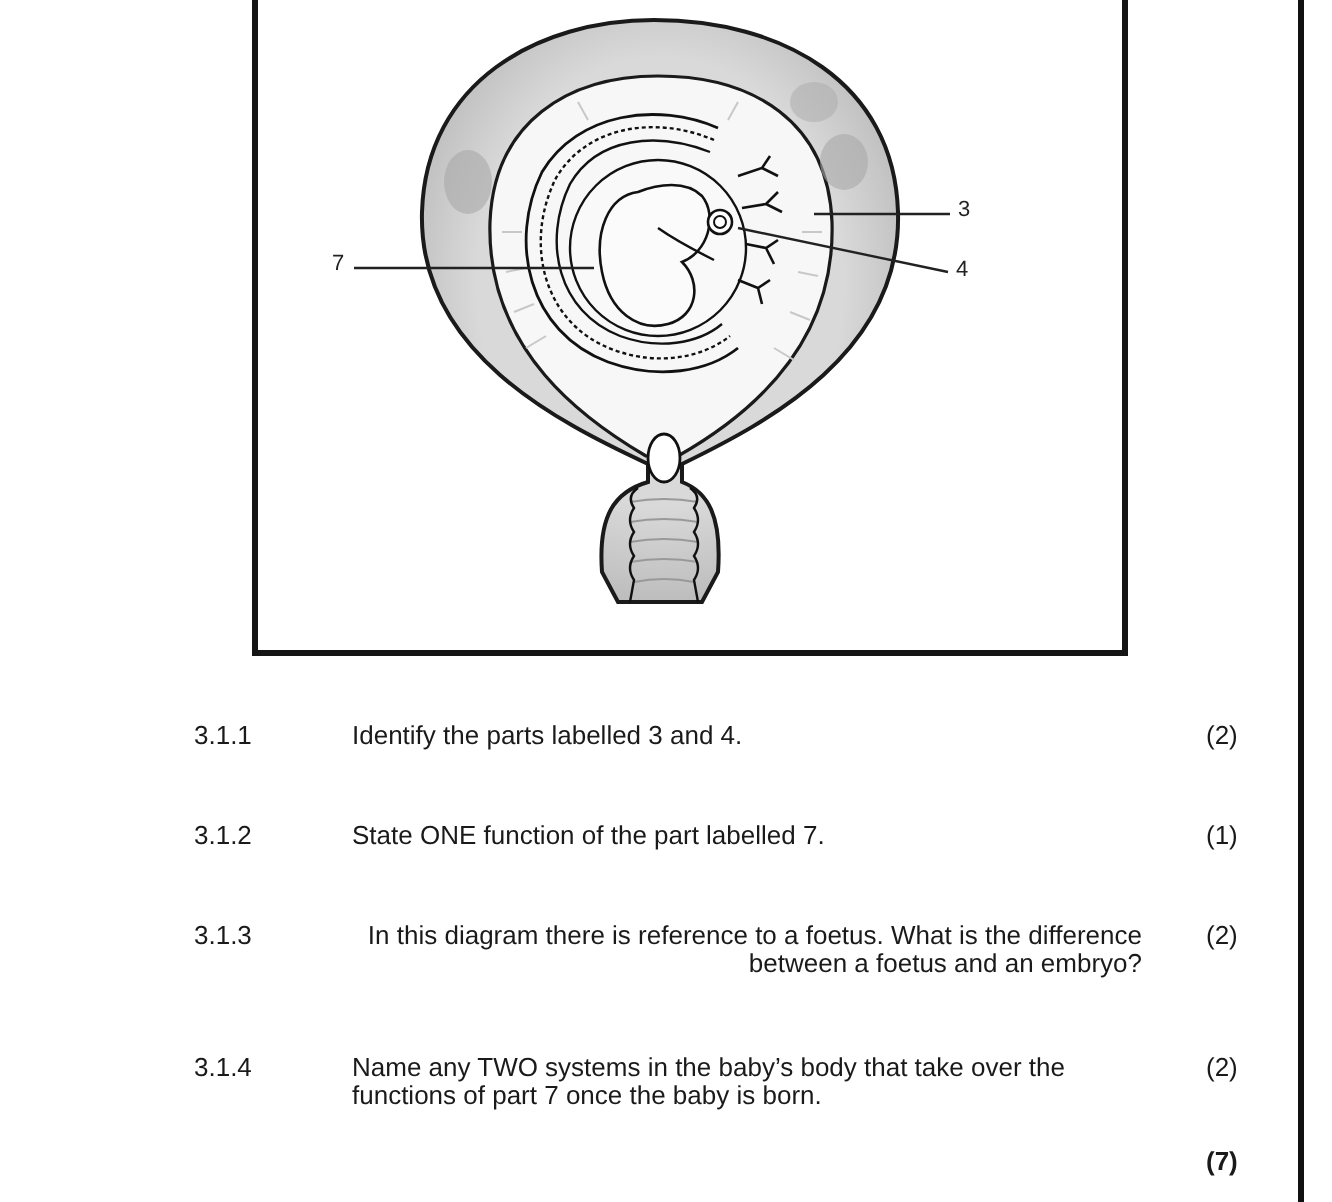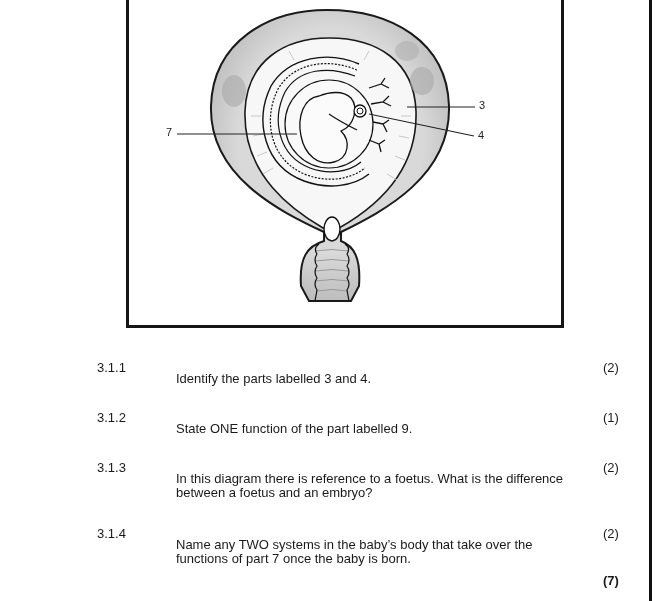--- a/index.html
+++ b/index.html
@@ -13,21 +13,21 @@
   .figure-box {
     position: absolute; left: 126px; top: -4px; width: 432px; height: 329px;
     border: 3px solid #151515; border-top: none; box-sizing: content-box; background: #fff;
   }
   .figure-box svg { position: absolute; left: 0; top: 0; }
   .label {
     position: absolute; font-size: 11px; color: #222; font-family: "Liberation Sans", sans-serif;
   }
   .q-row { position: absolute; left: 0; width: 666px; font-size: 13px; line-height: 14px; }
   .q-num { position: absolute; left: 97px; top: 0; }
-  .q-text { position: absolute; left: 176px; top: 11px; width: 410px; }
+  .q-text { position: absolute; left: 176px; top: 0; width: 410px; }
   .q-marks { position: absolute; left: 603px; top: 0; }
   .total { position: absolute; left: 603px; top: 573px; font-size: 13px; font-weight: bold; }
 </style>
 </head>
 <body>
 
 <div class="page-edge"></div>
 
 <div class="figure-box">
   <svg width="432" height="333" viewBox="0 0 432 333">
@@ -100,27 +100,27 @@
 </div>
 
 <div class="q-row" style="top:361px;">
   <span class="q-num">3.1.1</span>
   <span class="q-text">Identify the parts labelled 3 and 4.</span>
   <span class="q-marks">(2)</span>
 </div>
 
 <div class="q-row" style="top:411px;">
   <span class="q-num">3.1.2</span>
-  <span class="q-text">State ONE function of the part labelled 9.</span>
+  <span class="q-text">State ONE function of the part labelled 7.</span>
   <span class="q-marks">(1)</span>
 </div>
 
 <div class="q-row" style="top:461px;">
   <span class="q-num">3.1.3</span>
-  <span class="q-text" style="width:395px;">In this diagram there is reference to a foetus. What is the difference between a foetus and an embryo?</span>
+  <span class="q-text" style="width:395px;text-align:right;">In this diagram there is reference to a foetus. What is the difference between a foetus and an embryo?</span>
   <span class="q-marks">(2)</span>
 </div>
 
 <div class="q-row" style="top:527px;">
   <span class="q-num">3.1.4</span>
   <span class="q-text" style="width:400px;">Name any TWO systems in the baby’s body that take over the functions of part 7 once the baby is born.</span>
   <span class="q-marks">(2)</span>
 </div>
 
 <div class="total">(7)</div>

